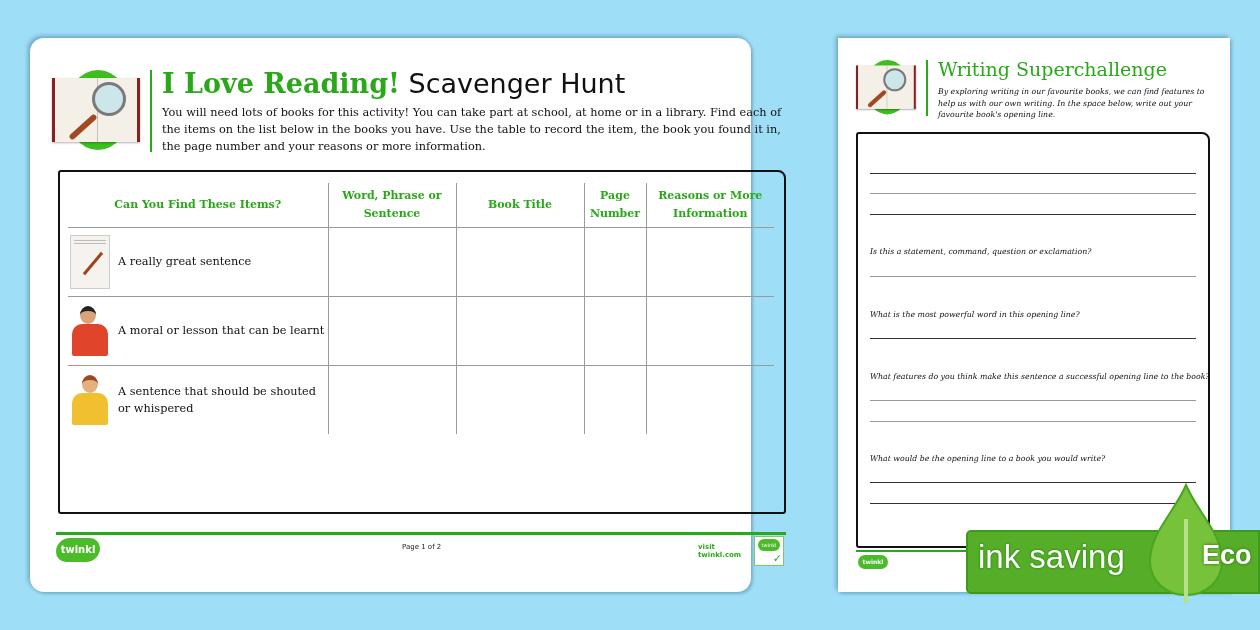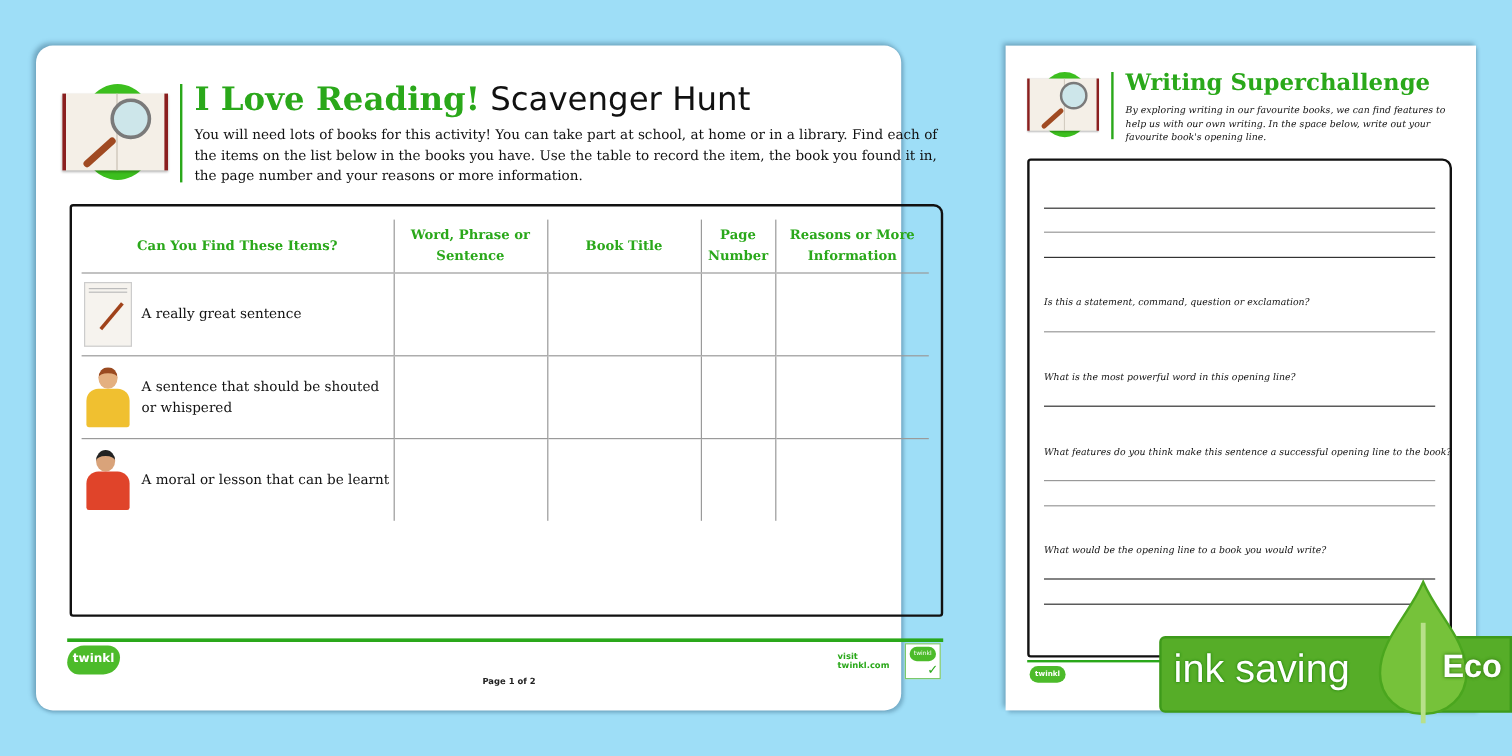--- a/index.html
+++ b/index.html
@@ -46,28 +46,28 @@
   .img-person-red { background: none; }
   .img-person-red .head { position: absolute; left: 10px; top: 2px; width: 16px; height: 18px; border-radius: 50%; background: #d9a37a; border-top: 5px solid #222; }
   .img-person-red .body { position: absolute; left: 2px; top: 20px; width: 36px; height: 32px; background: #e0442a; border-radius: 10px 10px 2px 2px; }
   .img-person-yellow .head { position: absolute; left: 12px; top: 2px; width: 16px; height: 18px; border-radius: 50%; background: #e4b080; border-top: 5px solid #9a4a20; }
   .img-person-yellow .body { position: absolute; left: 2px; top: 20px; width: 36px; height: 32px; background: #f0c030; border-radius: 10px 10px 2px 2px; }
 
   
   .footer-line { position: absolute; height: 3px; background: #2aa81a; }
   .twinkl-logo { position: absolute; background: #4cbb2a; color: #fff; font-weight: bold; border-radius: 12px; text-align: center; font-family: "DejaVu Sans", sans-serif; }
   #p1-logo { left: 26px; top: 500px; width: 44px; height: 24px; font-size: 10px; line-height: 24px; border-radius: 14px 10px 14px 10px; }
-  #p1-page { position: absolute; left: 372px; top: 526px; font-size: 7px; font-weight: bold; color: #222; text-align: center; }
+  #p1-page { position: absolute; left: 372px; top: 505px; font-size: 7px; font-weight: normal; color: #222; text-align: center; }
   #p1-visit { position: absolute; left: 668px; top: 505px; font-size: 7px; font-weight: bold; color: #2aa81a; }
   #p1-badge { position: absolute; left: 724px; top: 498px; width: 30px; height: 30px; border: 1px solid #7cc96a; background: #fff; }
   #p1-badge .cloud { position: absolute; left: 3px; top: 2px; width: 22px; height: 12px; background: #4cbb2a; border-radius: 6px; color: #fff; font-size: 5px; text-align: center; line-height: 12px; }
   #p1-badge .tick { position: absolute; right: 1px; bottom: 1px; color: #2aa81a; font-size: 11px; line-height: 11px; }
 
   
-  #p2-title { position: absolute; left: 100px; top: 20px; font-size: 19px; font-weight: bold; color: #2aa81a; font-family: "DejaVu Serif", serif; white-space: nowrap; }
+  #p2-title { position: absolute; left: 100px; top: 20px; font-size: 19px; font-weight: normal; color: #2aa81a; font-family: "DejaVu Serif", serif; white-space: nowrap; }
   #p2-intro { position: absolute; left: 100px; top: 48px; width: 276px; font-size: 7.8px; line-height: 11.5px; color: #111; font-family: "DejaVu Serif", serif; font-style: italic; }
   #p2-frame { left: 18px; top: 94px; width: 354px; height: 416px; }
   .wline { position: absolute; left: 32px; width: 326px; height: 1px; background: #333; }
   .wline.grey { background: #999; }
   .q { position: absolute; left: 32px; font-size: 7.8px; color: #111; font-family: "DejaVu Serif", serif; font-style: italic; white-space: nowrap; }
   #p2-footer-line { left: 18px; top: 512px; width: 360px; height: 2px; }
   #p2-logo { left: 20px; top: 517px; width: 30px; height: 14px; font-size: 6px; line-height: 14px; }
 
   
   #eco-banner { position: absolute; left: 966px; top: 530px; width: 294px; height: 64px; background: #56ad28; border: 2px solid #3d9a1a; border-radius: 5px 0 0 5px; }
@@ -123,40 +123,40 @@
         </div>
           </td>
         <td></td>
         <td></td>
         <td></td>
         <td></td>
       </tr>
       <tr>
         <td>
             <div class="item-cell">
+          <div class="item-img img-person-red">
+                <div class="head"></div>
+                <div class="body"></div>
+              </div>
+          <span>A moral or lesson that can be learnt</span>
+        </div>
+          </td>
+        <td></td>
+        <td></td>
+        <td></td>
+        <td></td>
+      </tr>
+      <tr>
+        <td>
+            <div class="item-cell">
           <div class="item-img img-person-yellow">
                 <div class="head"></div>
                 <div class="body"></div>
               </div>
           <span>A sentence that should be shouted or whispered</span>
-        </div>
-          </td>
-        <td></td>
-        <td></td>
-        <td></td>
-        <td></td>
-      </tr>
-      <tr>
-        <td>
-            <div class="item-cell">
-          <div class="item-img img-person-red">
-                <div class="head"></div>
-                <div class="body"></div>
-              </div>
-          <span>A moral or lesson that can be learnt</span>
         </div>
           </td>
         <td></td>
         <td></td>
         <td></td>
         <td></td>
       </tr>
     </tbody>
   </table>
 

